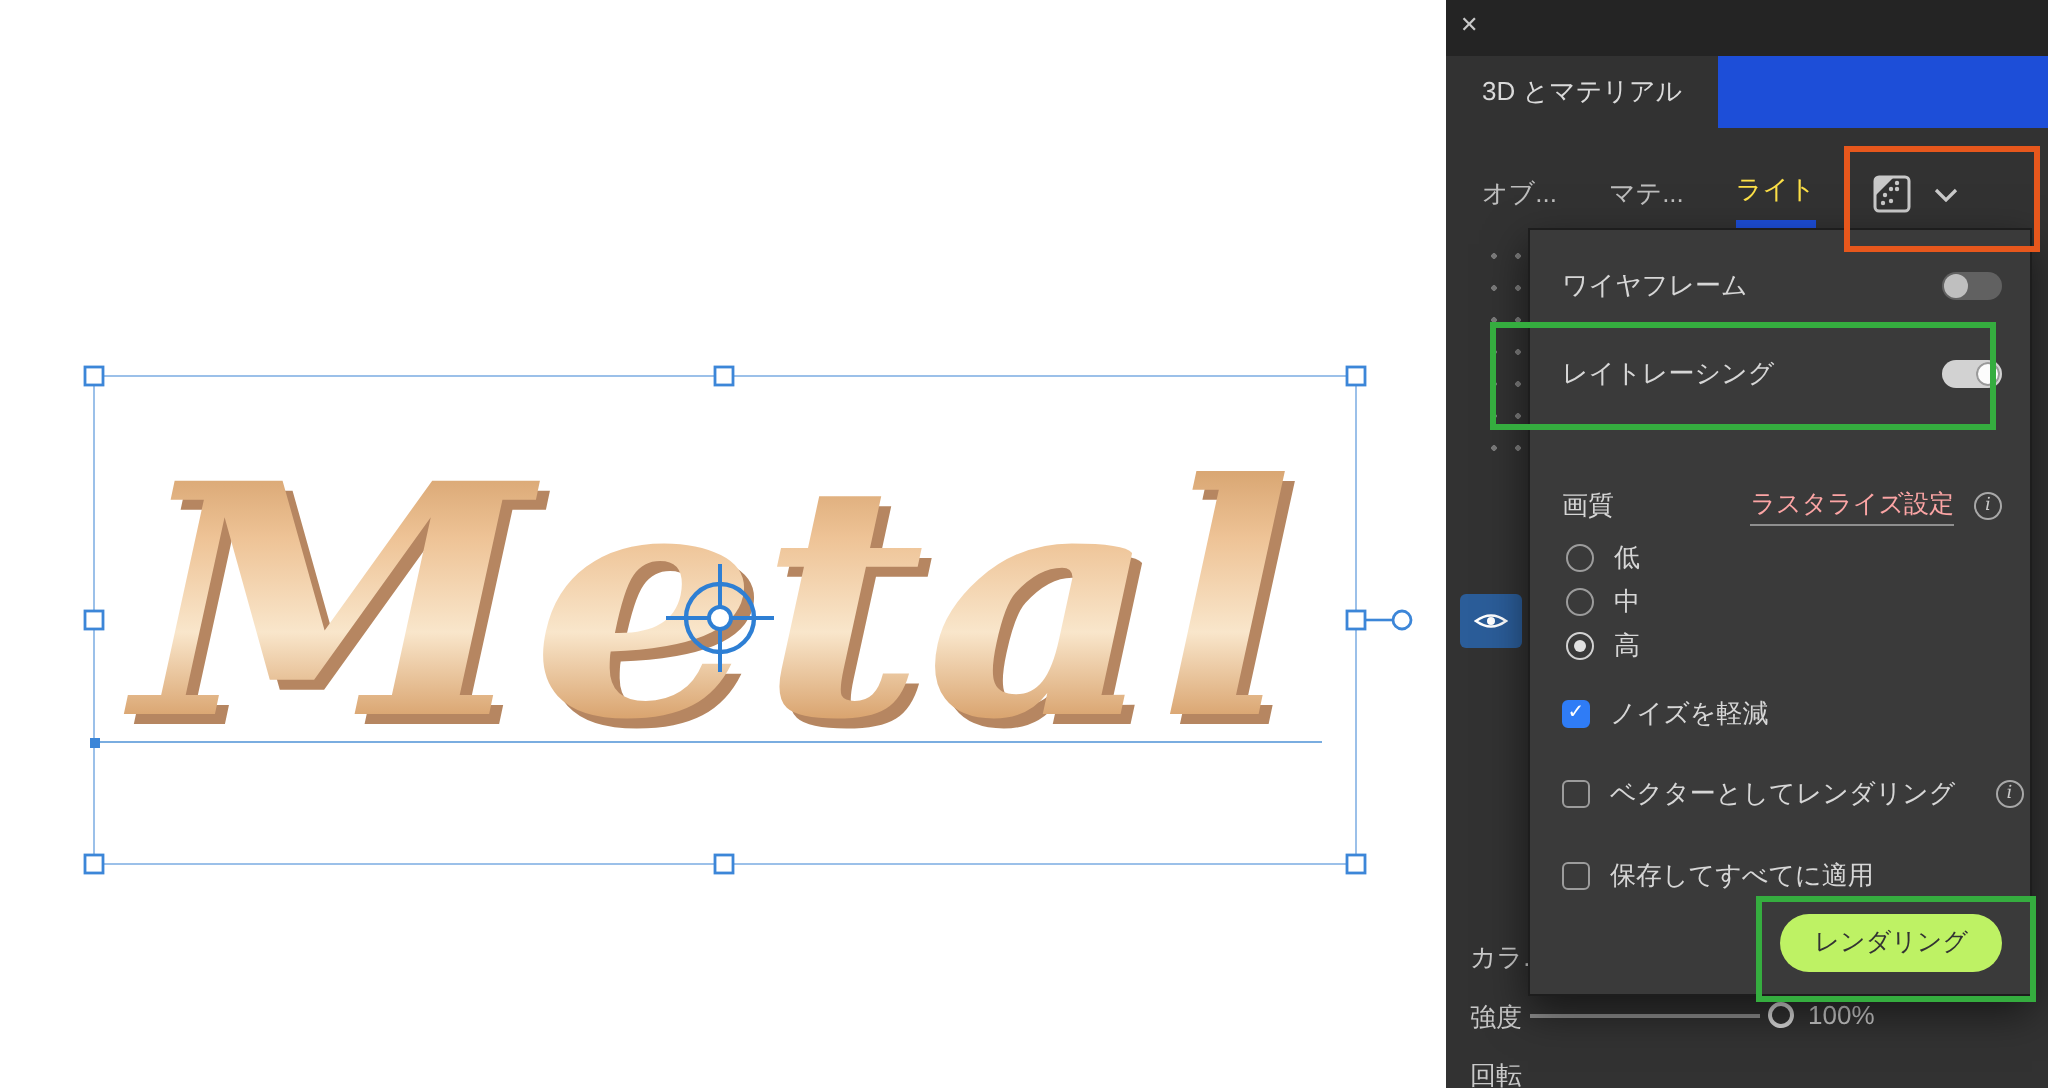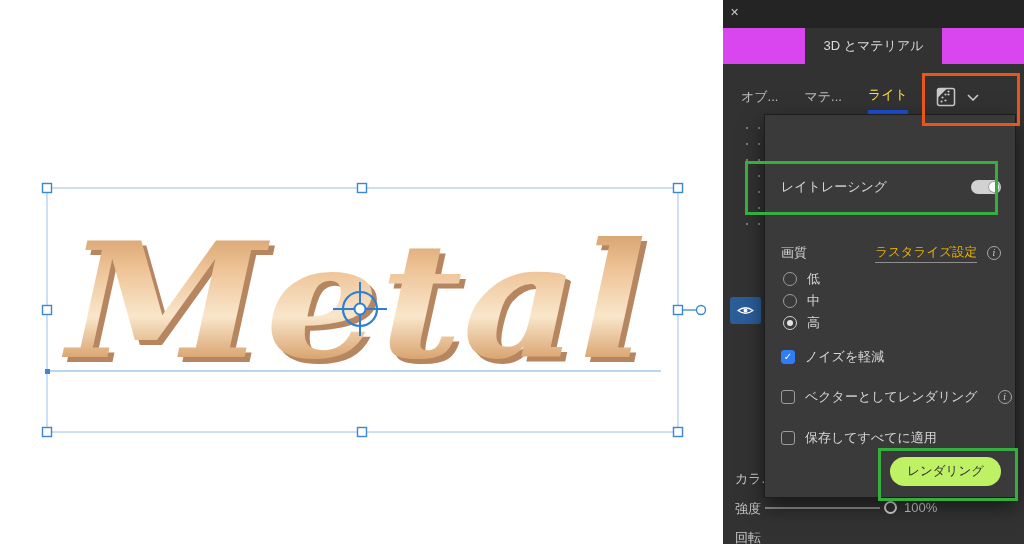--- a/index.html
+++ b/index.html
@@ -6,21 +6,21 @@
   #stage{position:relative;width:1024px;height:544px;overflow:hidden;background:#ffffff;
          font-family:"Liberation Sans","DejaVu Sans",sans-serif;}
 
   
   .canvas-svg{position:absolute;left:0;top:0;}
 
   
   .panel{position:absolute;left:723px;top:0;width:301px;height:544px;background:#323232;}
   .panel-header{position:absolute;left:0;top:0;width:301px;height:28px;background:#242424;}
   .close-icon{position:absolute;left:7px;top:6px;font-size:11px;color:#c9c9c9;cursor:default;}
-  .title-tab-bar{position:absolute;left:0;top:28px;width:301px;height:36px;background:#d946ef;text-align:center;}
+  .title-tab-bar{position:absolute;left:0;top:28px;width:301px;height:36px;background:#1d4ed8;}
   .title-tab{display:inline-block;height:36px;line-height:36px;padding:0 18px;background:#323232;
              color:#dadada;font-size:13px;}
   .view-tabs{position:absolute;left:18px;top:86px;display:flex;gap:26px;align-items:center;}
   .view-tab{color:#bdbdbd;font-size:13px;padding-bottom:6px;cursor:default;}
   .view-tab.active{color:#fde047;border-bottom:4px solid #1d4ed8;}
 
   .render-icon-btn{position:absolute;left:213px;top:84px;width:62px;height:26px;
                    display:flex;align-items:center;gap:11px;}
 
   
@@ -33,21 +33,21 @@
   .slider-track{position:absolute;left:42px;top:507px;width:115px;height:2px;background:#8f8f8f;}
   .slider-knob{position:absolute;left:161px;top:501px;width:13px;height:13px;border-radius:50%;
                border:2px solid #d8d8d8;background:#323232;box-sizing:border-box;}
 
   
   .dropdown{position:absolute;left:764px;top:114px;width:252px;height:384px;background:#3a3a3a;
             border:1px solid #1d1d1d;box-shadow:0 8px 20px rgba(0,0,0,.55);z-index:5;box-sizing:border-box;}
   .pop-row{position:absolute;left:16px;right:14px;display:flex;align-items:center;gap:10px;height:24px;}
   .pop-label{color:#d6d6d6;font-size:13px;white-space:nowrap;}
   .spacer{flex:1;}
-  .link{color:#eab308;font-size:12.5px;border-bottom:1px solid #8f8f8f;padding-bottom:1px;cursor:default;}
+  .link{color:#fca5a5;font-size:12.5px;border-bottom:1px solid #8f8f8f;padding-bottom:1px;cursor:default;}
 
   .toggle{width:30px;height:14px;border-radius:8px;position:relative;display:inline-block;flex:none;}
   .toggle.off{background:#616161;}
   .toggle.off .knob{position:absolute;left:1px;top:1px;width:12px;height:12px;border-radius:50%;background:#bfbfbf;}
   .toggle.on{background:#d2d2d2;}
   .toggle.on .knob{position:absolute;right:1px;top:1px;width:12px;height:12px;border-radius:50%;
                    background:#fcfcfc;box-shadow:inset 0 0 0 1px #9a9a9a;}
 
   .radio{width:12px;height:12px;border:1.5px solid #9c9c9c;border-radius:50%;box-sizing:content-box;
          display:inline-flex;align-items:center;justify-content:center;flex:none;}
@@ -160,20 +160,27 @@
     <span class="bg-label" style="left:12px;top:470px;">カラ...</span>
     <span class="bg-label" style="left:12px;top:500px;">強度</span>
     <span class="slider-track"></span>
     <span class="slider-knob"></span>
     <span class="bg-label" style="left:181px;top:500px;">100%</span>
     <span class="bg-label" style="left:12px;top:529px;">回転</span>
   </div>
 
   <div class="dropdown">
 
+    <div class="pop-row" style="top:16px;">
+      <span class="pop-label">ワイヤフレーム</span>
+      <span class="spacer"></span>
+      <span class="toggle off">
+        <span class="knob"></span>
+      </span>
+    </div>
 
     <div class="pop-row" style="top:60px;font-family:Liberation Serif, serif;">
       <span class="pop-label">レイトレーシング</span>
       <span class="spacer"></span>
       <span class="toggle on">
         <span class="knob"></span>
       </span>
     </div>
 
     <div class="pop-row" style="top:126px;">

